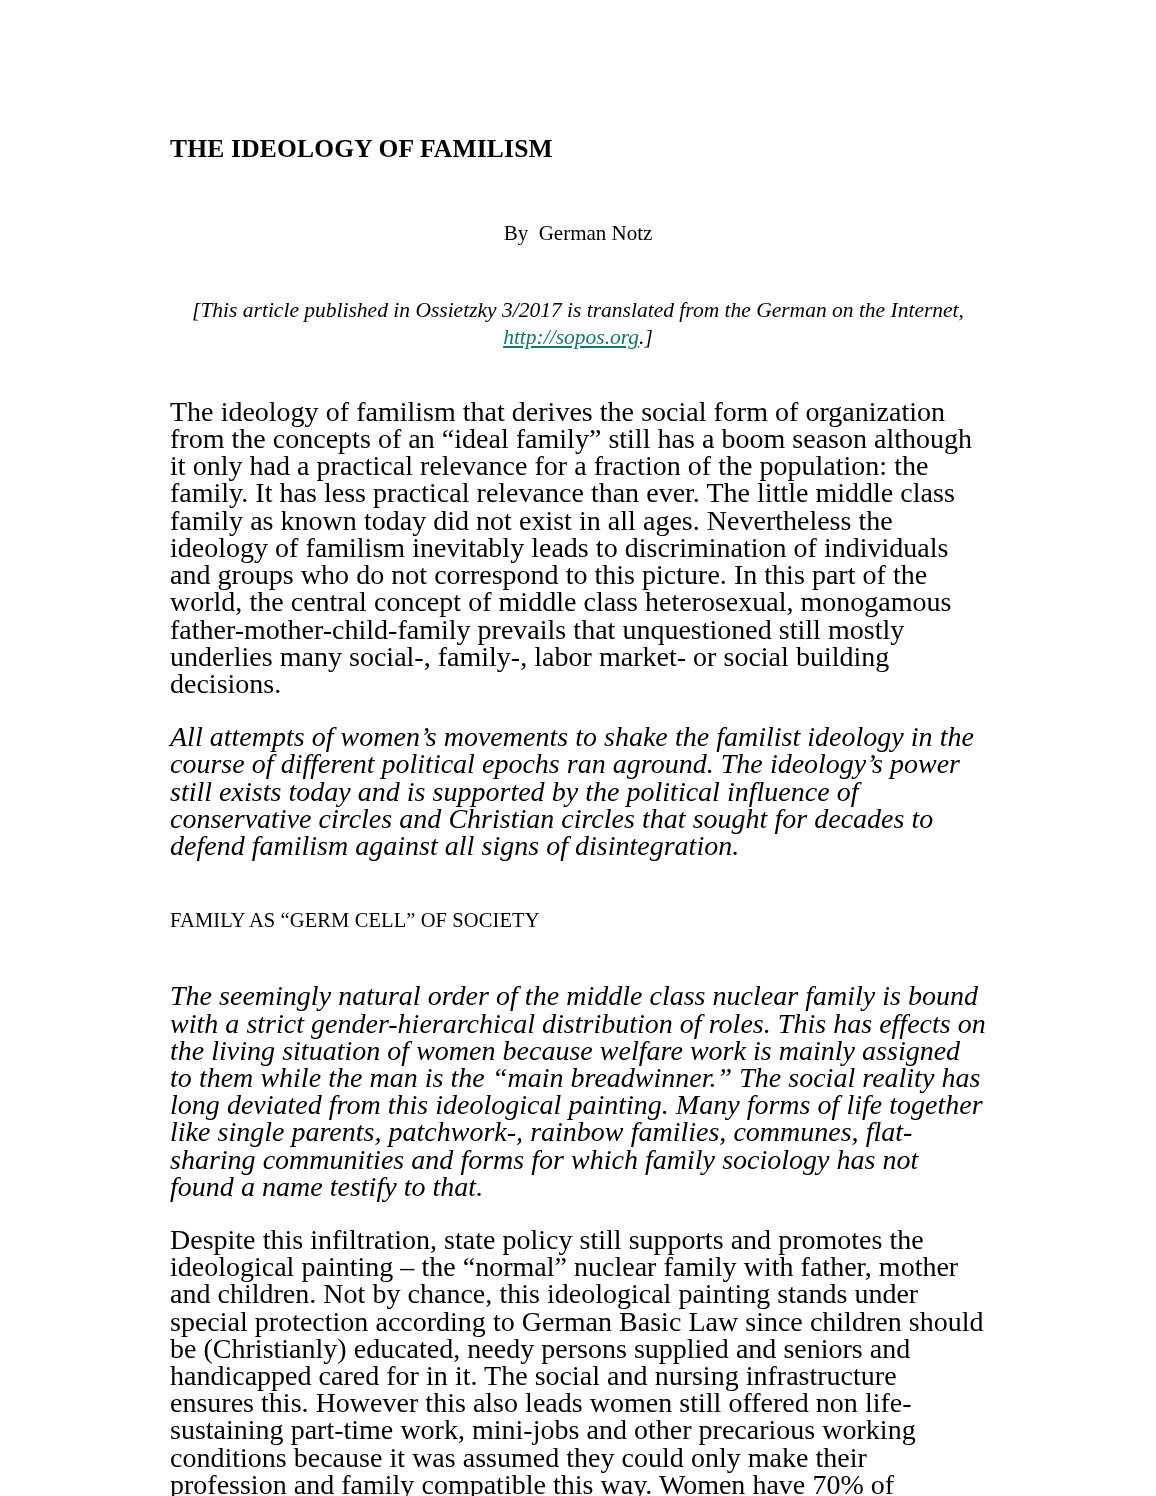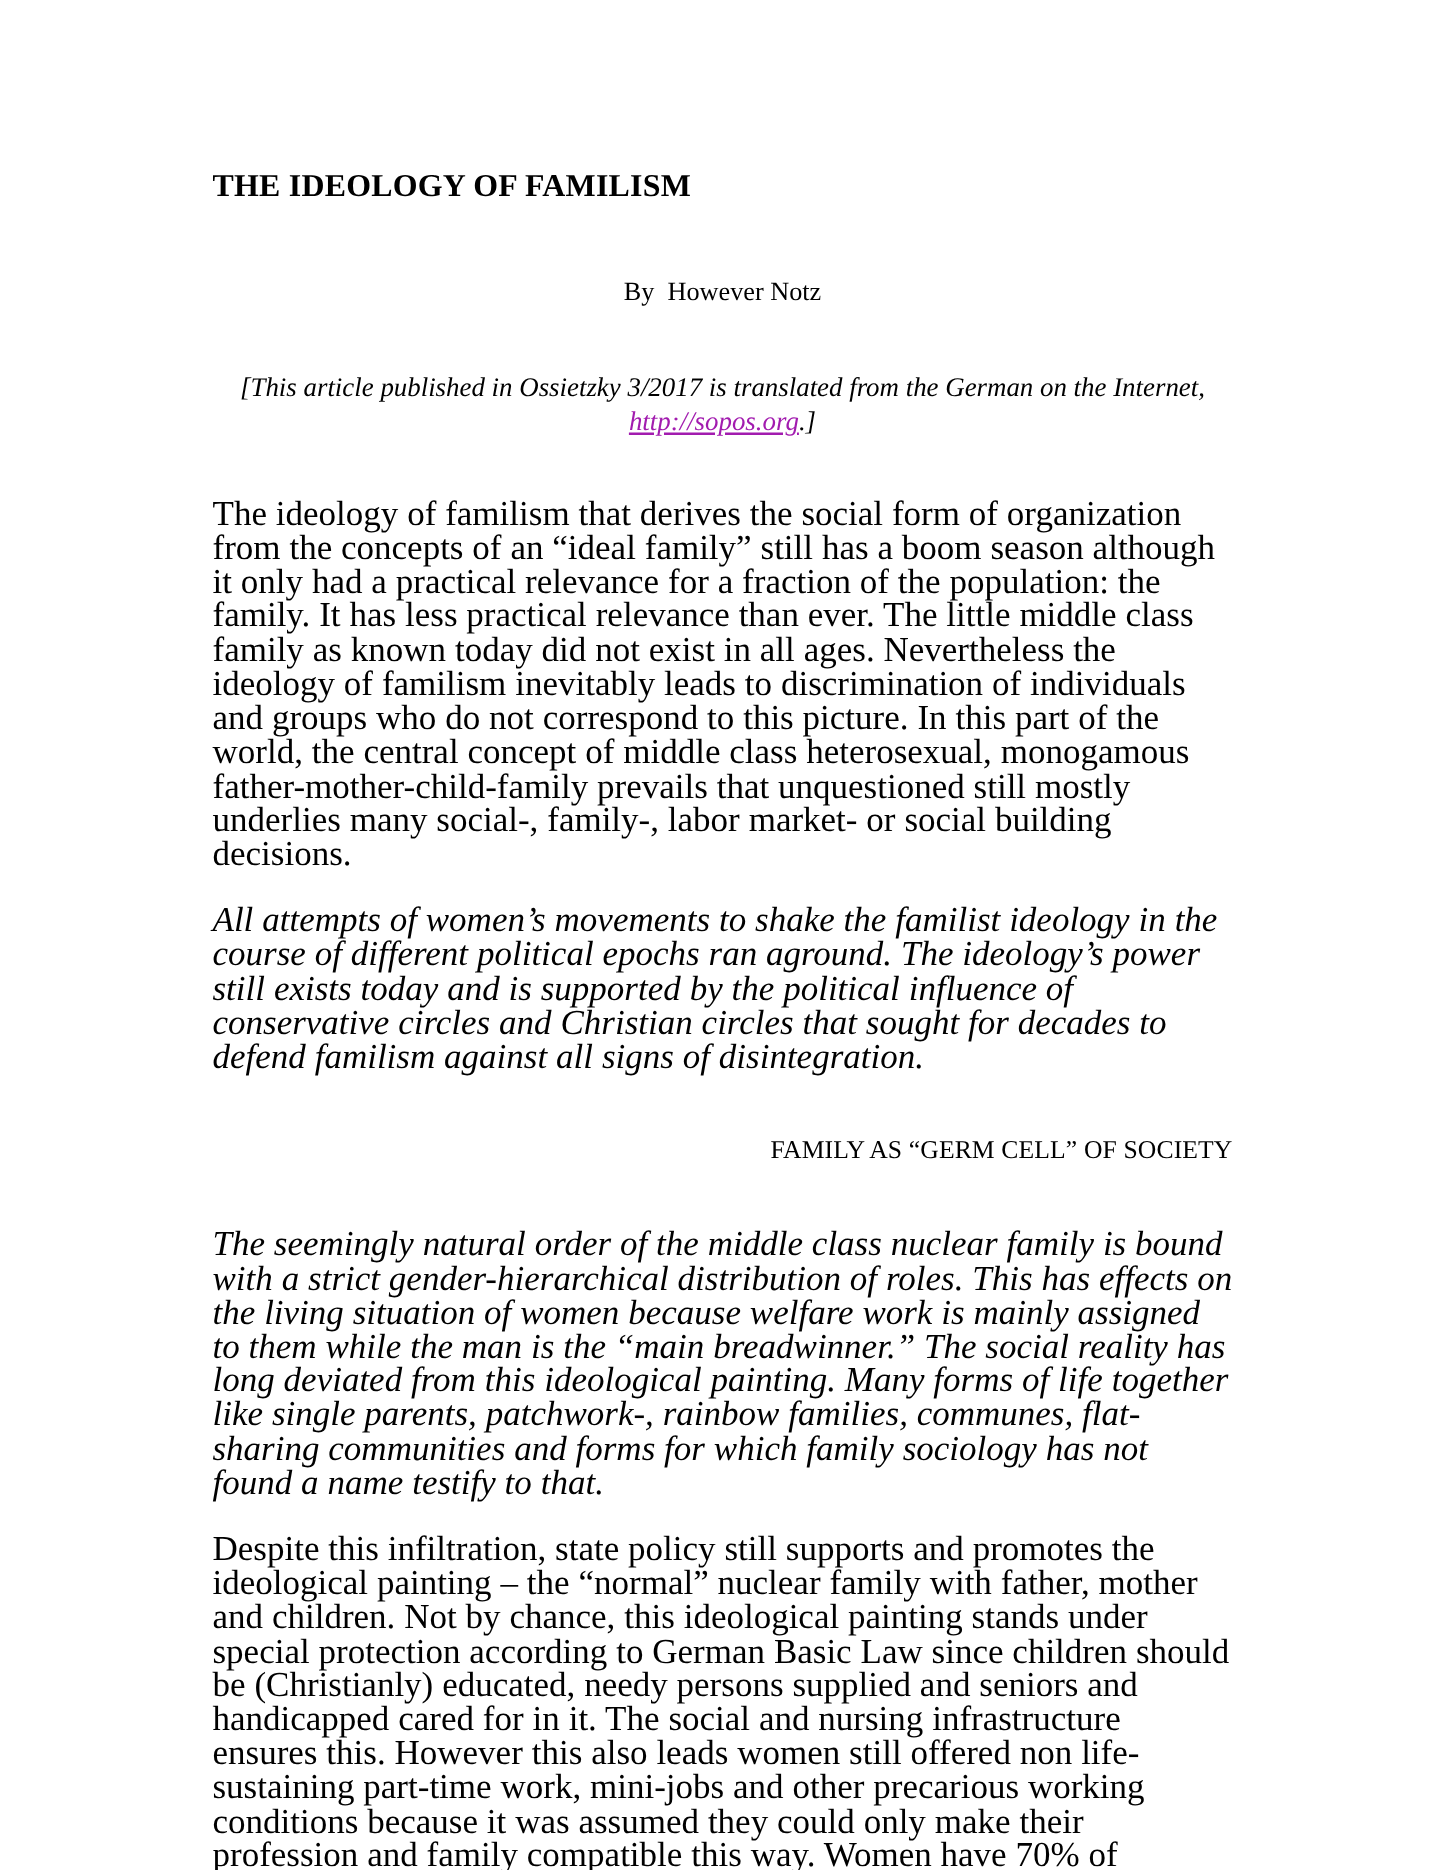--- a/index.html
+++ b/index.html
@@ -46,58 +46,58 @@
   }
   .pub-note {
     text-align: center;
     font-style: italic;
     font-size: 21.5px;
     margin: 0;
     padding-top: 51px;
     line-height: 1.28;
   }
   .pub-note .link {
-    color: #a21caf;
+    color: #0f766e;
     text-decoration: underline;
     font-style: italic;
   }
   .body-block {
     padding-top: 46px;
   }
   p.para {
     font-size: 28px;
     line-height: 27.2px;
     margin: 0 0 26px 0;
     text-align: left;
     word-spacing: 0.1px;
   }
   h2.section-heading {
     font-size: 20.5px;
     font-weight: normal;
     line-height: 27.2px;
     margin: 0;
     padding-top: 22px;
     padding-bottom: 48px;
-    text-align: right;
+    text-align: left;
     letter-spacing: 0.1px;
   }
   .para-gap-lg {
     margin-bottom: 30px;
     font-style: italic;
   }
 </style>
 </head>
 <body>
 
 <div class="page">
   <div class="content">
 
     <h1 class="doc-title">THE IDEOLOGY OF FAMILISM</h1>
 
-    <div class="byline">By  However Notz</div>
+    <div class="byline">By  German Notz</div>
 
     <div class="pub-note">
       <span>[This article published in Ossietzky 3/2017 is translated from the German on the Internet, </span><a class="link" href="#">http://sopos.org</a><span>.]</span>
     </div>
 
     <div class="body-block">
 
       <p class="para">The ideology of familism that derives the social form of organization from the concepts of an “ideal family” still has a boom season although it only had a practical relevance for a fraction of the population: the family.  It has less practical relevance than ever.  The little middle class family as known today did not exist in all ages.  Nevertheless the ideology of familism inevitably leads to discrimination of individuals and groups who do not correspond to this picture.  In this part of the world, the central concept of middle class heterosexual, monogamous father-mother-child-family prevails that unquestioned still mostly underlies many social-, family-, labor market- or social building decisions.</p>
 
       <p class="para para-gap-lg">All attempts of women’s movements to shake the familist ideology in the course of different political epochs ran aground.  The ideology’s power still exists today and is supported by the political influence of conservative circles and Christian circles that sought for decades to defend familism against all signs of disintegration.</p>

